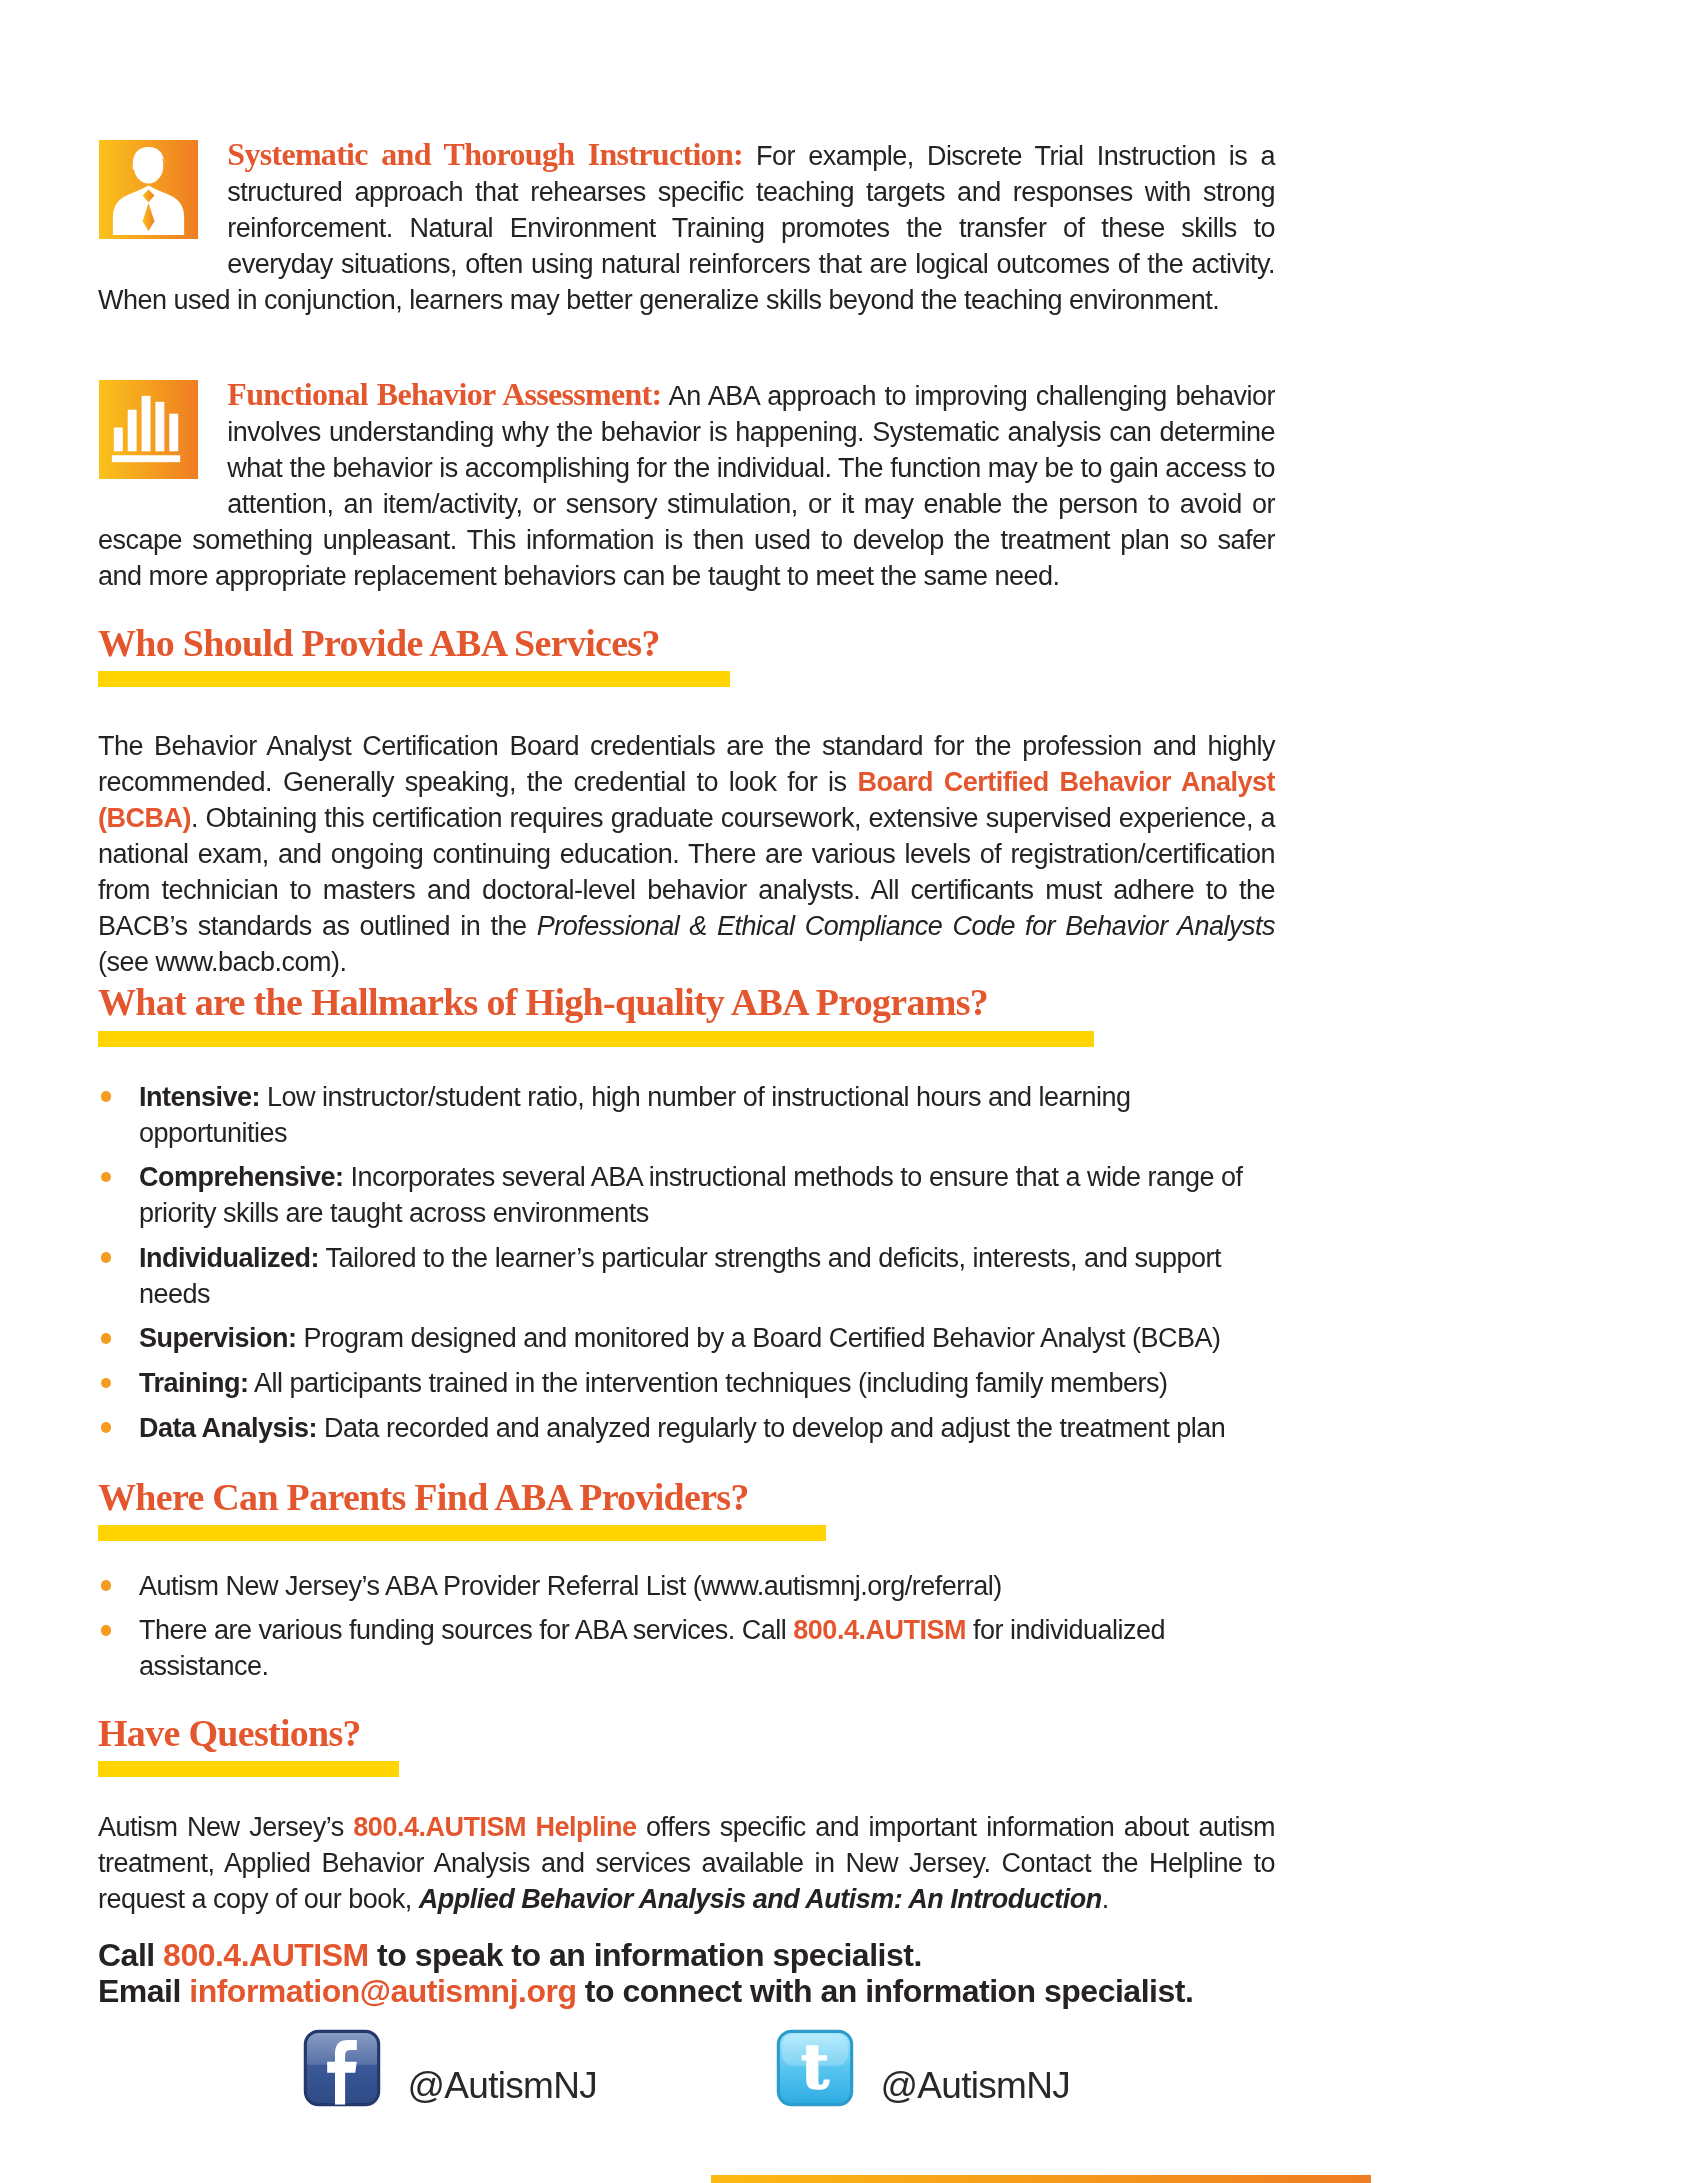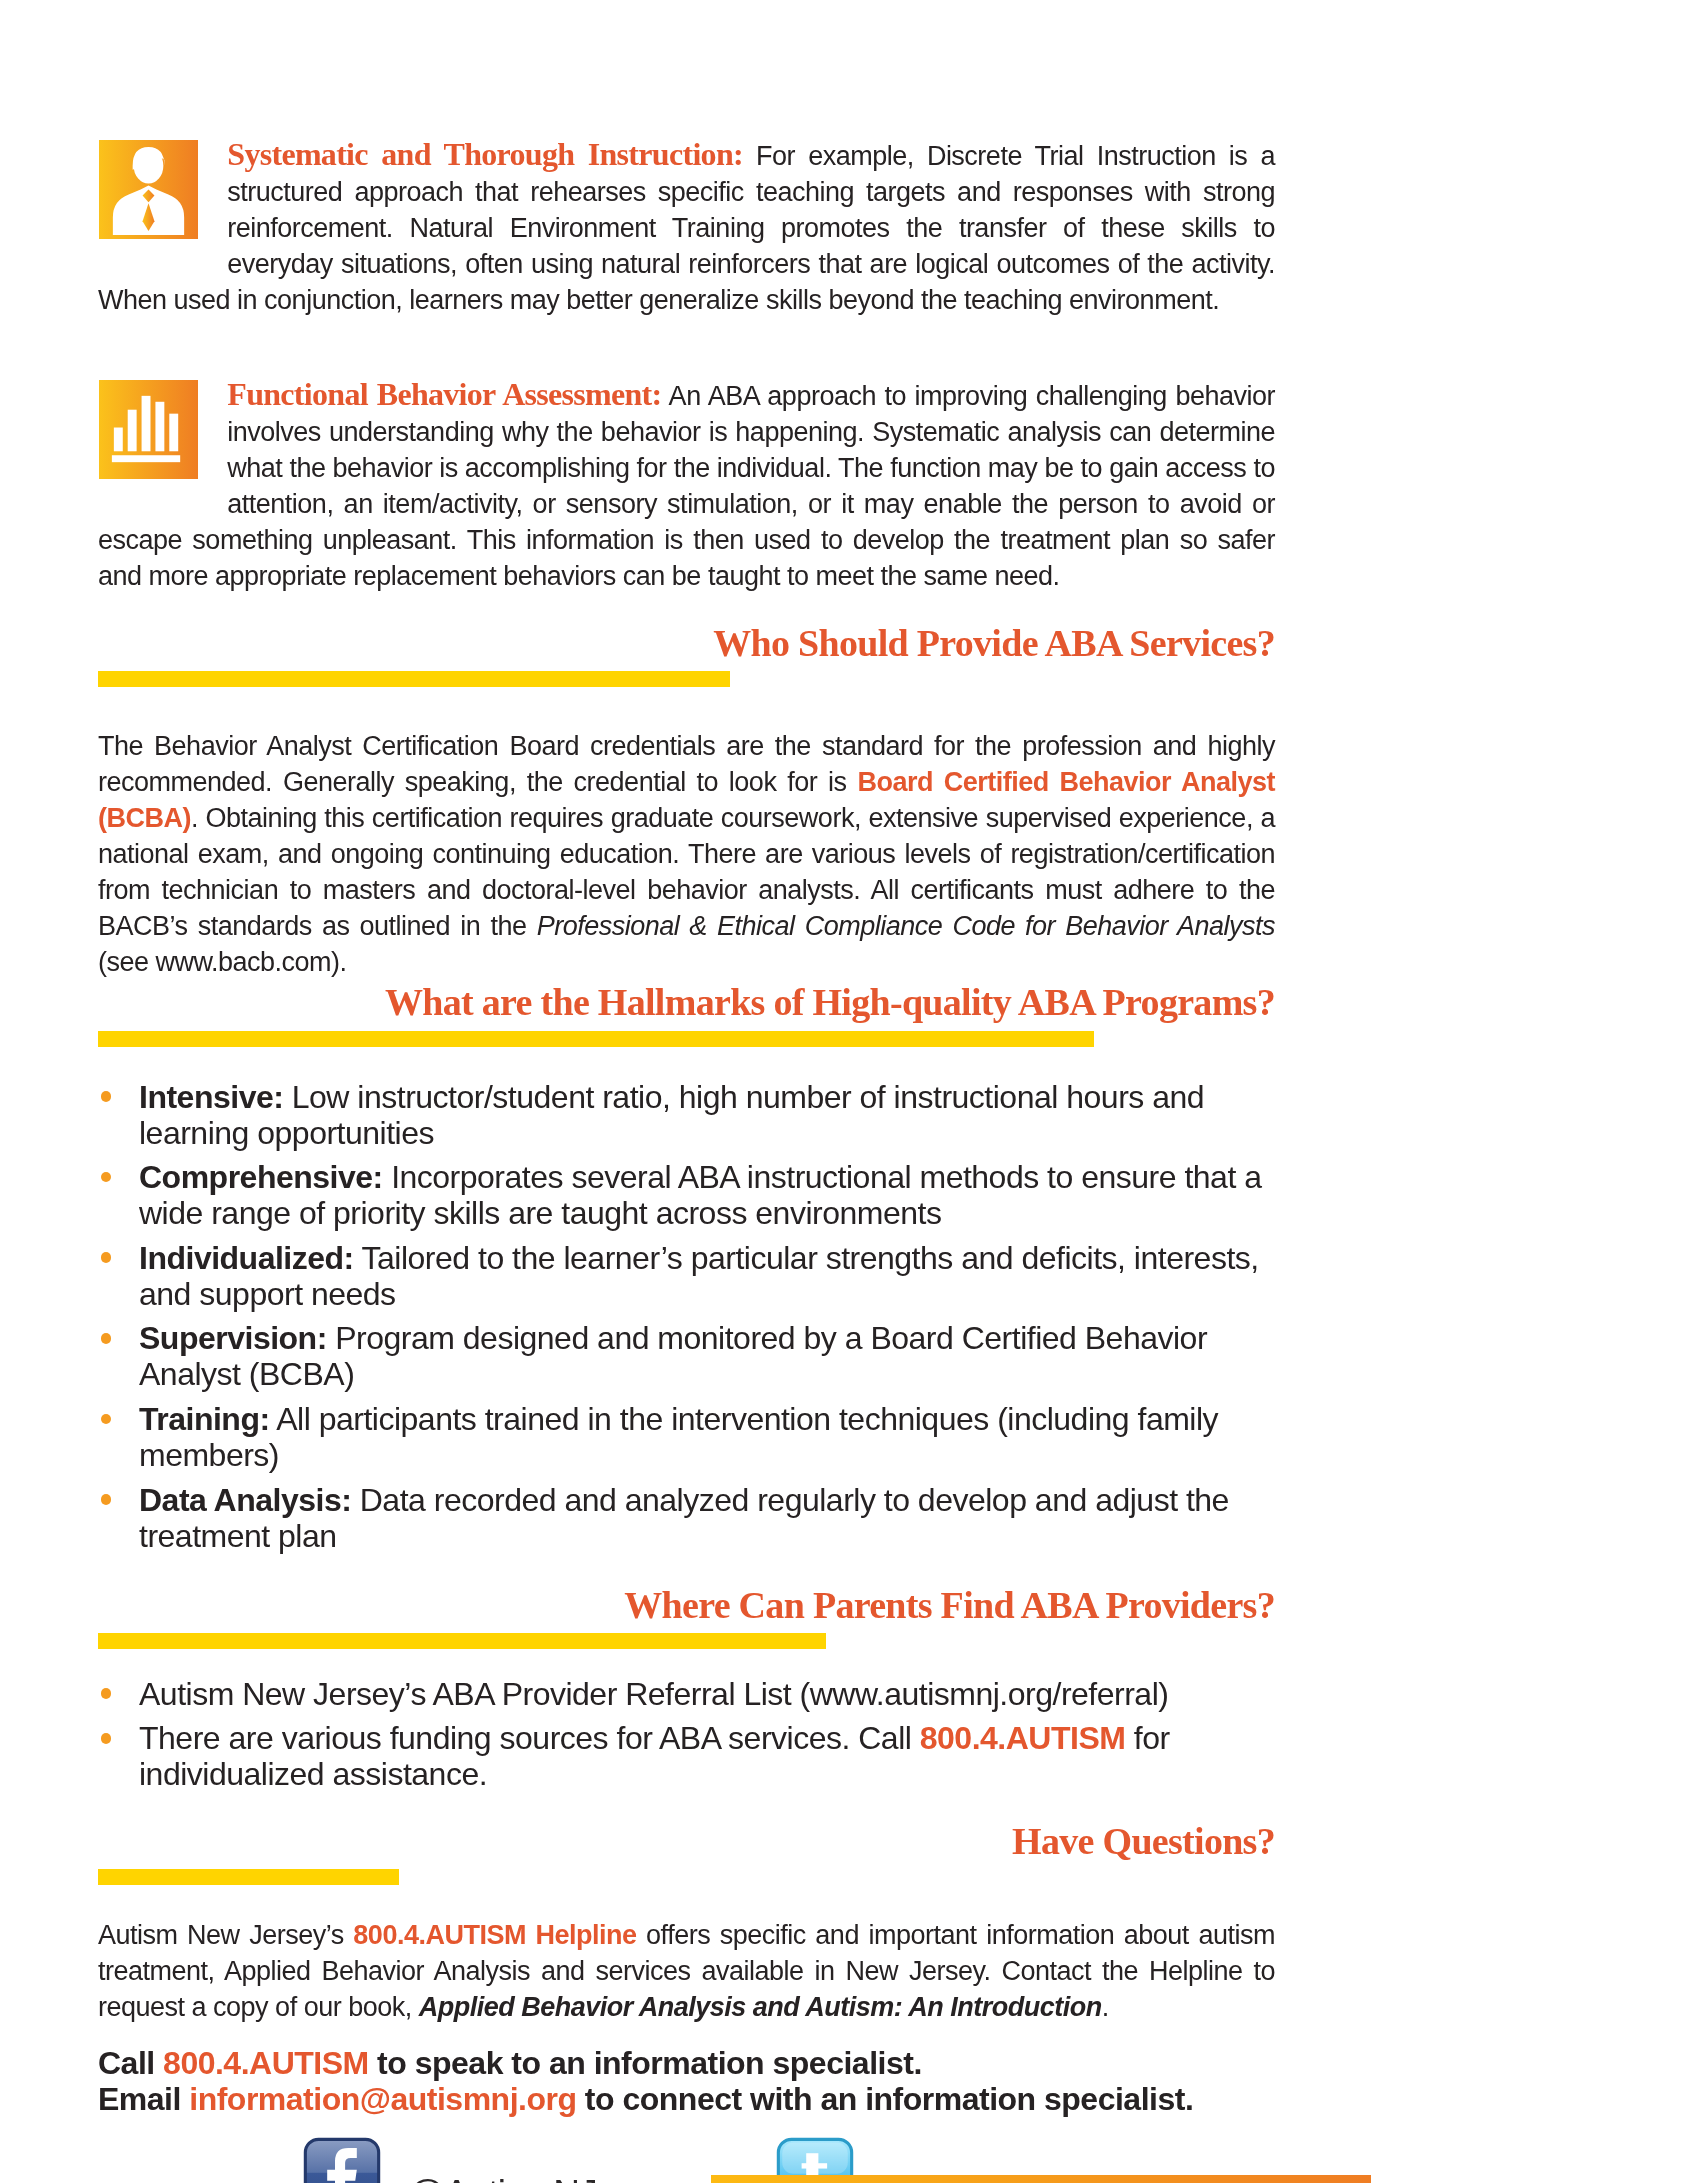--- a/index.html
+++ b/index.html
@@ -23,27 +23,27 @@
   }
   .sq-icon{
     float:left;width:99px;height:99px;margin:4px 29px 8px 1.3px;
   }
   .sq-icon svg{display:block;width:100%;height:100%;}
   .intro-sec{margin-bottom:58px;}
   .intro-sec::after{content:"";display:block;clear:both;}
   h2{
     font-family:"Liberation Serif","DejaVu Serif",serif;
     font-weight:bold;font-size:38px;line-height:44px;color:#E4572E;
-    letter-spacing:-0.7px;margin:0;text-align:right;
+    letter-spacing:-0.7px;margin:0;
   }
   .ybar{height:16px;background:#FFD400;margin-top:6.6px;}
   .bullets{list-style:none;margin:32px 0 0 0;padding:0;}
   .bullets li{
     position:relative;padding-left:41px;margin-bottom:8.6px;
-    font-size:32px;line-height:36px;letter-spacing:-0.5px;
+    font-size:27px;line-height:36px;letter-spacing:-0.5px;
   }
   .bullets li::before{
     content:"";position:absolute;left:2.6px;top:12.6px;
     width:10.6px;height:10.6px;border-radius:50%;background:#F59B20;
   }
   .bl{font-weight:bold;}
   .ob{font-weight:bold;color:#E4572E;}
   .it{font-style:italic;}
   .bi{font-style:italic;font-weight:bold;}
   .contact-block{margin-top:20px;}

